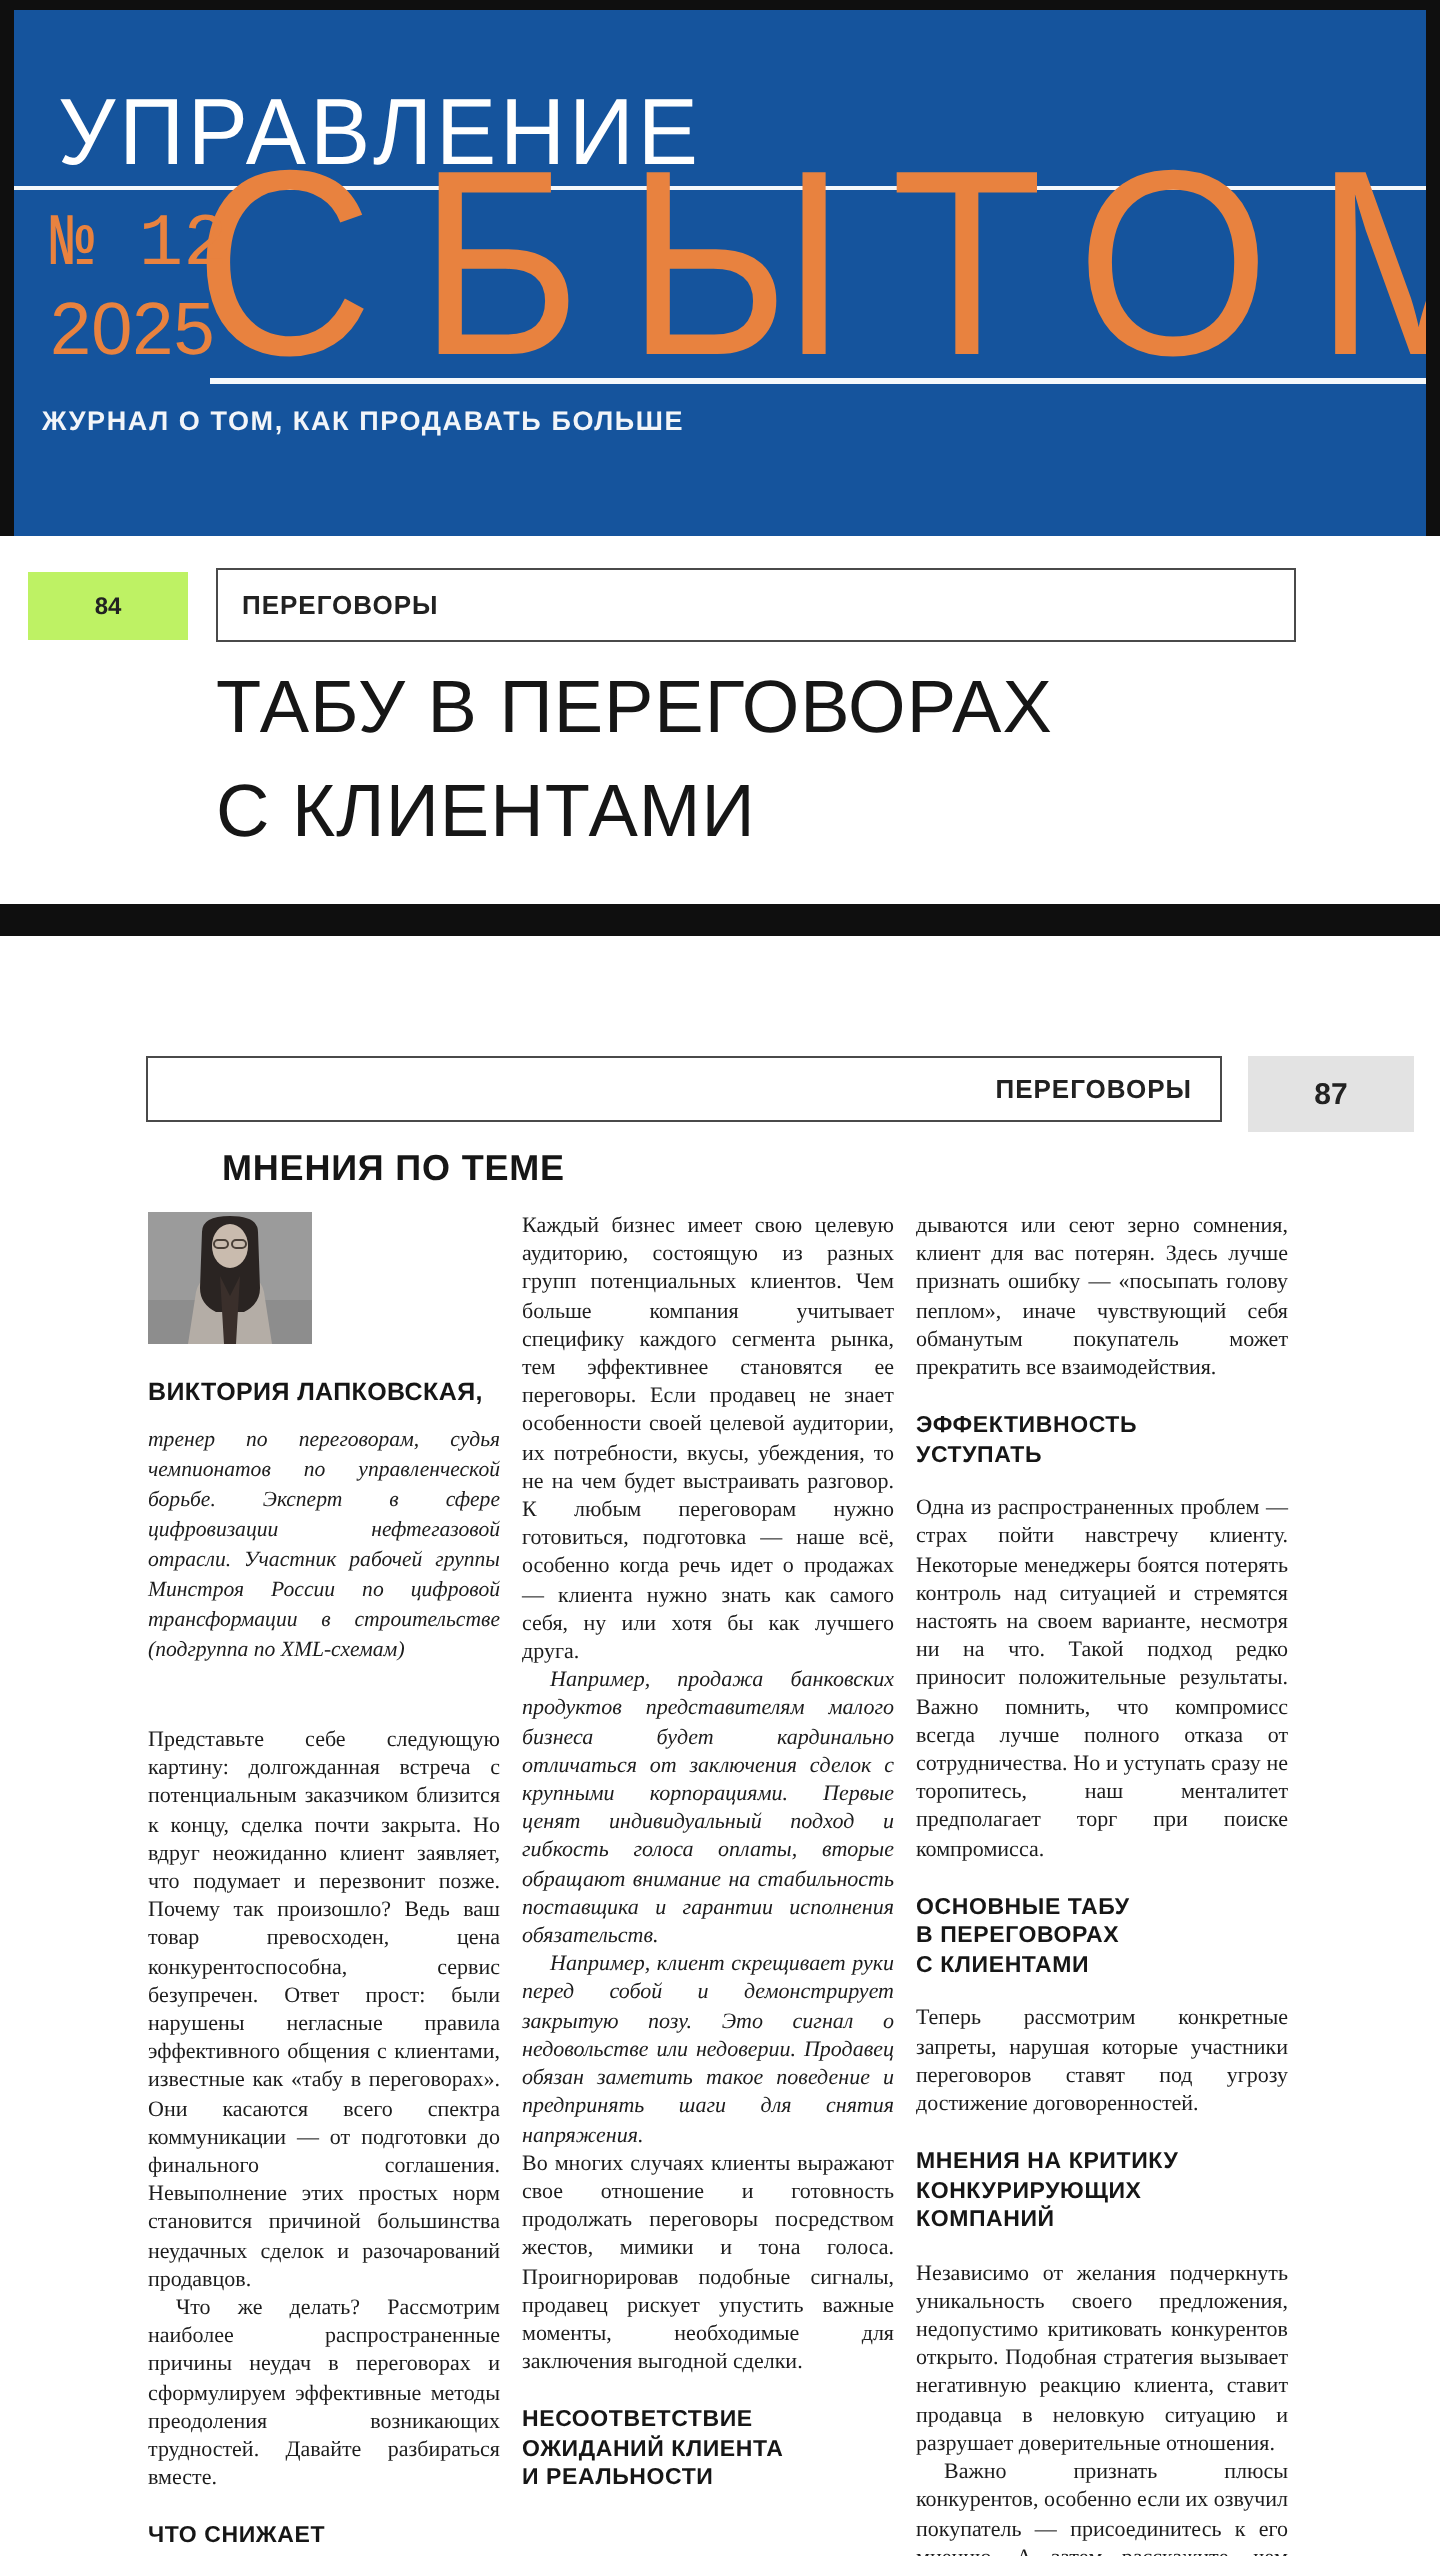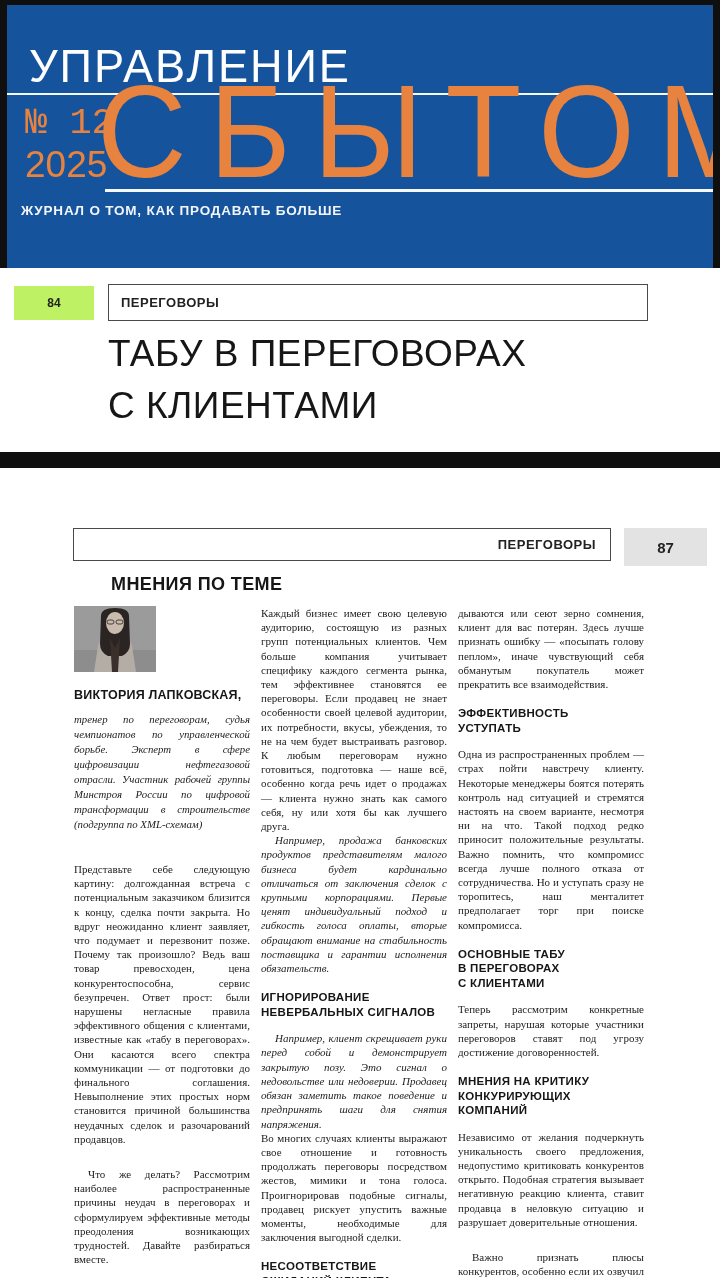--- a/index.html
+++ b/index.html
@@ -51,21 +51,21 @@
 
   .columns{position:absolute;left:74px;top:138px;display:grid;
         grid-template-columns:176px 186px 186px;column-gap:11px;}
 
   .photo{width:82px;height:66px;margin-bottom:12px;}
   .author-name{font-family:"Liberation Sans",sans-serif;font-weight:700;font-size:12.5px;
         letter-spacing:.2px;color:#161616;margin:0 0 10px 0;}
   .bio{font-style:italic;font-size:10.8px;line-height:15px;text-align:justify;margin:0 0 30px 0;}
 
   .col p.body{font-size:11px;line-height:14.2px;text-align:justify;margin:0;}
-  .col p.indent{text-indent:14px;margin-top:21px;}
+  .col p.indent{text-indent:14px;}
   .col p.ex{font-style:italic;text-indent:14px;}
   .col h3.colhead{font-family:"Liberation Sans",sans-serif;font-weight:700;font-size:11.5px;
         line-height:14.5px;letter-spacing:.3px;color:#161616;margin:15px 0 12px 0;white-space:pre-line;}
 </style>
 </head>
 <body>
 
 <div class="page">
 
   <div class="cover-wrap">
@@ -114,22 +114,20 @@
         <h3 class="colhead">ЧТО СНИЖАЕТ
 ЭФФЕКТИВНОСТЬ
 ПЕРЕГОВОРОВ
 С КЛИЕНТАМИ?</h3>
         
       </div>
 
       <div class="col">
         <p class="body">Каждый бизнес имеет свою целевую аудиторию, состоящую из разных групп потенциальных клиентов. Чем больше компания учитывает специфику каждого сегмента рынка, тем эффективнее становятся ее переговоры. Если продавец не знает особенности своей целевой аудитории, их потребности, вкусы, убеждения, то не на чем будет выстраивать разговор. К любым переговорам нужно готовиться, подготовка — наше всё, особенно когда речь идет о продажах — клиента нужно знать как самого себя, ну или хотя бы как лучшего друга.</p>
         <p class="body ex">Например, продажа банковских продуктов представителям малого бизнеса будет кардинально отличаться от заключения сделок с крупными корпорациями. Первые ценят индивидуальный подход и гибкость голоса оплаты, вторые обращают внимание на стабильность поставщика и гарантии исполнения обязательств.</p>
-        <h3 class="colhead">ИГНОРИРОВАНИЕ
-НЕВЕРБАЛЬНЫХ СИГНАЛОВ</h3>
         <p class="body ex">Например, клиент скрещивает руки перед собой и демонстрирует закрытую позу. Это сигнал о недовольстве или недоверии. Продавец обязан заметить такое поведение и предпринять шаги для снятия напряжения.</p>
         <p class="body">Во многих случаях клиенты выражают свое отношение и готовность продолжать переговоры посредством жестов, мимики и тона голоса. Проигнорировав подобные сигналы, продавец рискует упустить важные моменты, необходимые для заключения выгодной сделки.</p>
         <h3 class="colhead">НЕСООТВЕТСТВИЕ
 ОЖИДАНИЙ КЛИЕНТА
 И РЕАЛЬНОСТИ</h3>
 
       </div>
 
       <div class="col">
         <p class="body">дываются или сеют зерно сомнения, клиент для вас потерян. Здесь лучше признать ошибку — «посыпать голову пеплом», иначе чувствующий себя обманутым покупатель может прекратить все взаимодействия.</p>

